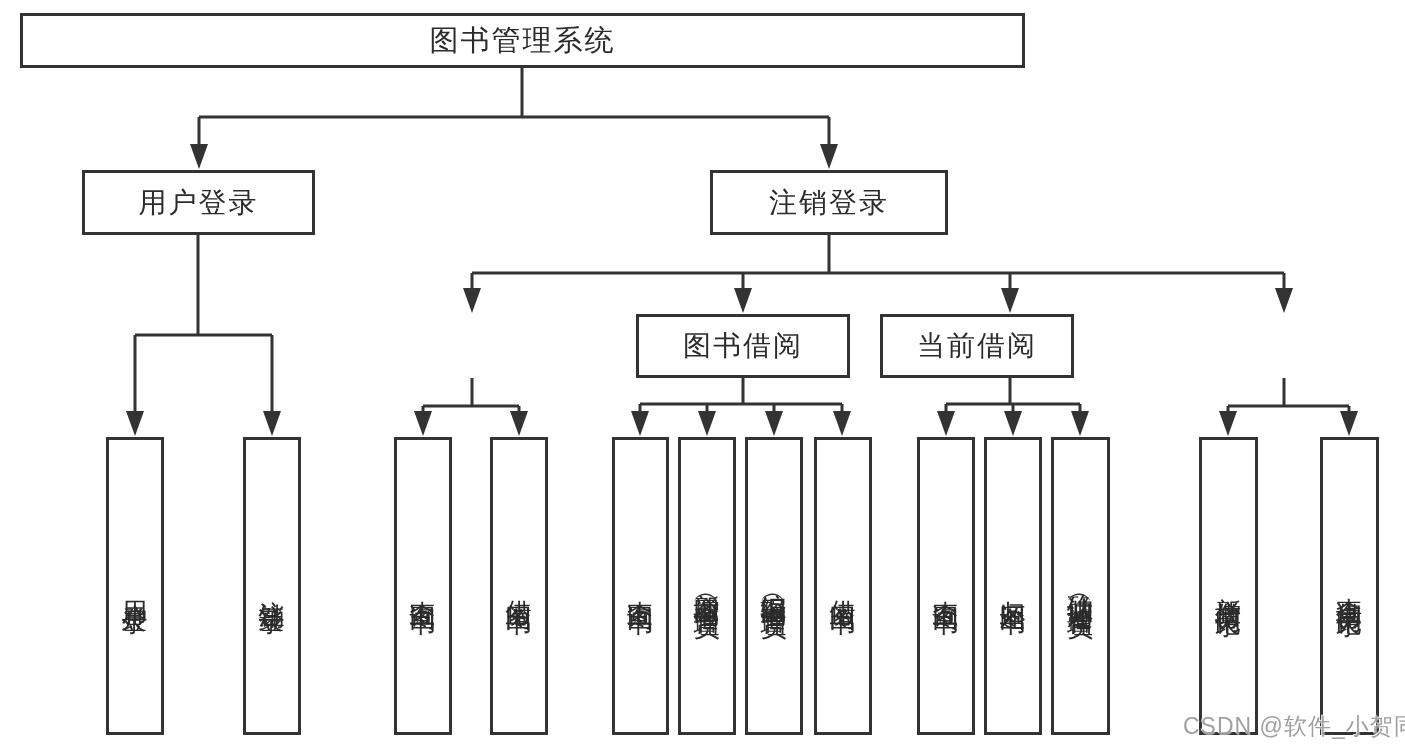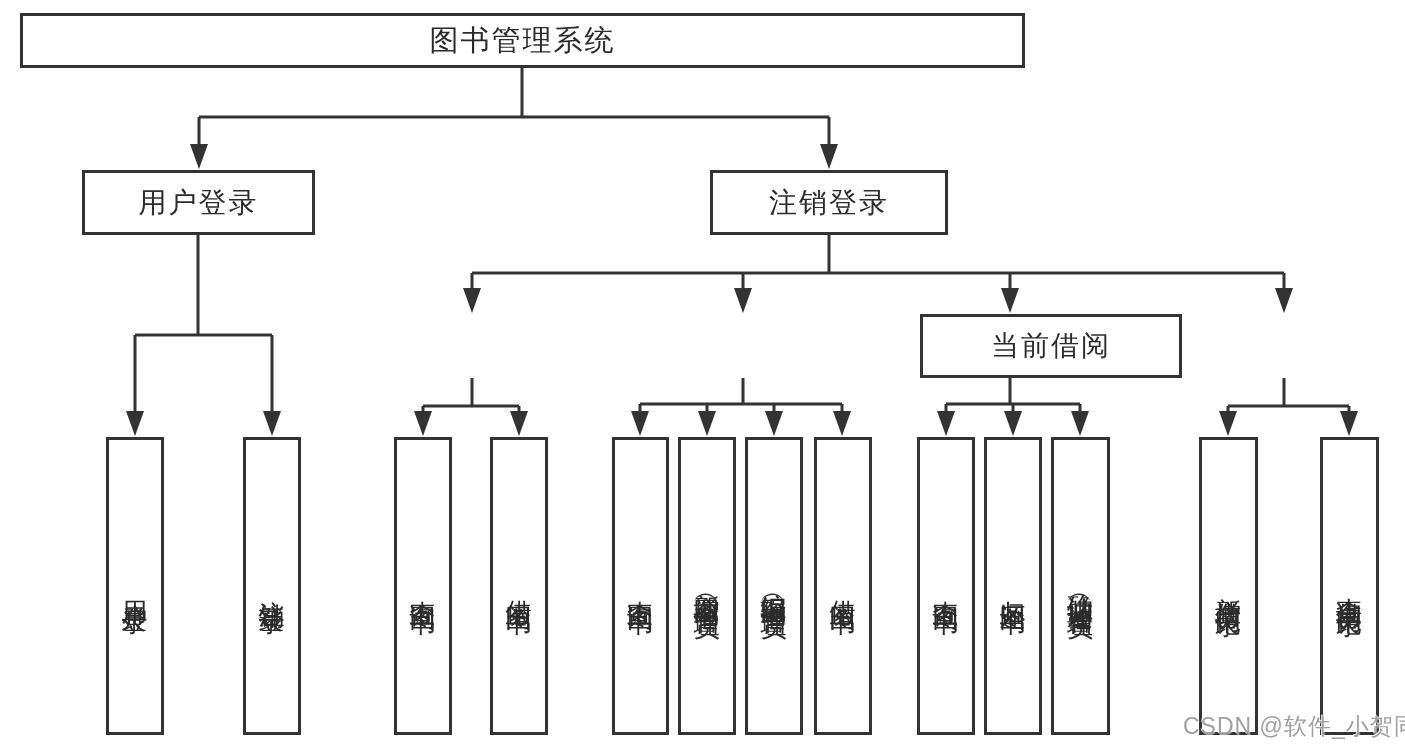--- a/index.html
+++ b/index.html
@@ -122,21 +122,22 @@
         <polygon points="1340,411 1358,411 1349,436" stroke="none"></polygon>
       </g>
     </g>
   </svg>
 
   <div class="box root" style="left:20px;top:13px;width:1005px;height:55px">图书管理系统</div>
 
   <div class="box" style="left:82px;top:170px;width:233px;height:65px">用户登录</div>
   <div class="box" style="left:710px;top:170px;width:238px;height:65px">注销登录</div>
 
-  <div class="box" style="left:920px;top:314px;width:262px;height:64px">当前借阅</div>
+  <div class="box" style="left:636px;top:314px;width:214px;height:64px">图书借阅</div>
+  <div class="box" style="left:880px;top:314px;width:194px;height:64px">当前借阅</div>
 
   <div class="box leaf" style="left:106px;top:437px;width:58px;height:298px">用户登录</div>
   <div class="box leaf" style="left:243px;top:437px;width:58px;height:298px">注销登录</div>
 
   <div class="box leaf" style="left:394px;top:437px;width:58px;height:298px">查询图书</div>
   <div class="box leaf" style="left:490px;top:437px;width:58px;height:298px">借阅图书</div>
 
   <div class="box leaf" style="left:612px;top:437px;width:57px;height:298px">查询图书</div>
   <div class="box leaf" style="left:678px;top:437px;width:58px;height:298px">新增图书（管理员）</div>
   <div class="box leaf" style="left:745px;top:437px;width:58px;height:298px">编辑图书（管理员）</div>

